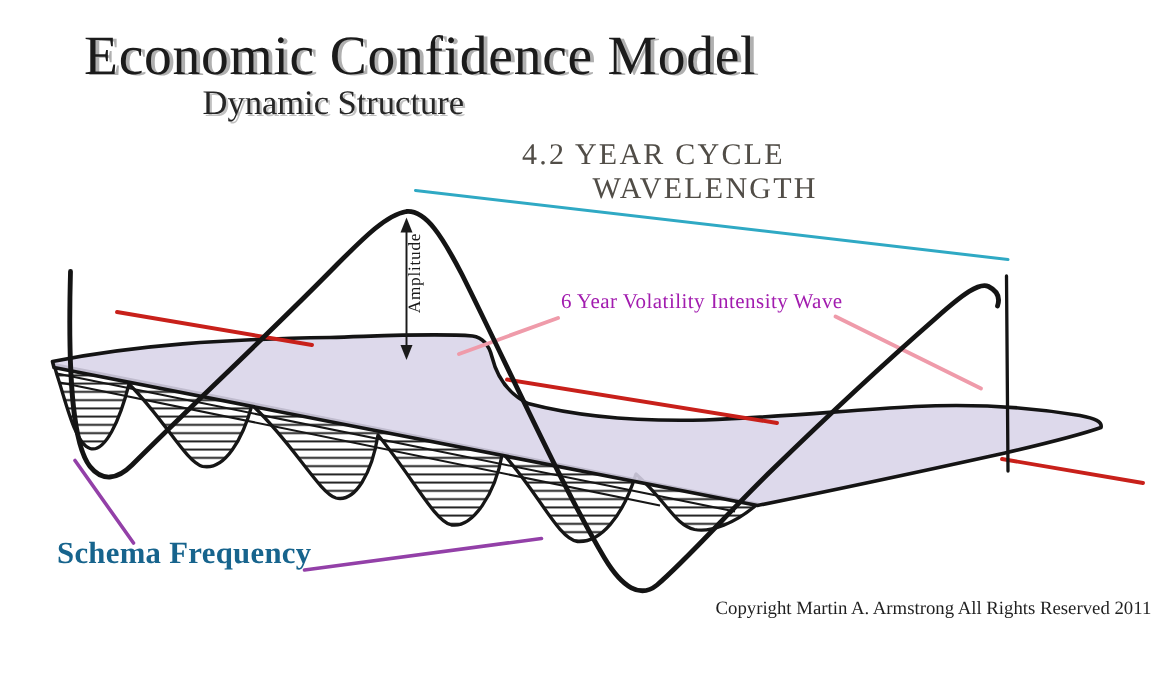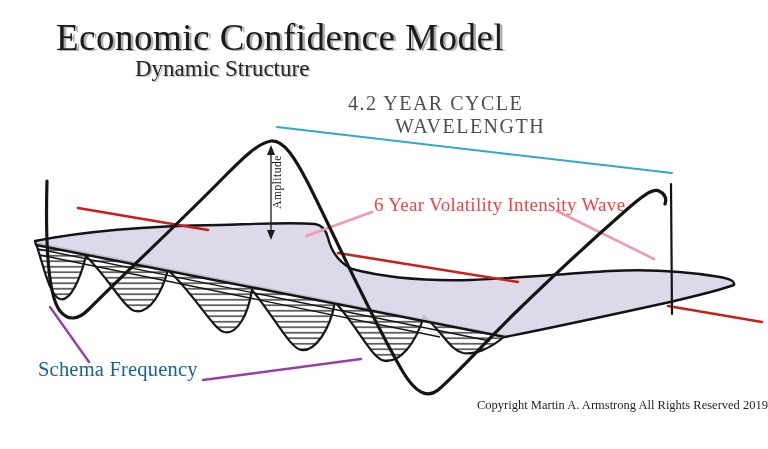--- a/index.html
+++ b/index.html
@@ -15,26 +15,26 @@
     margin-left:12px;
   }
   .subtitle{
     left:87px;top:56px;font-size:23px;color:#262626;
     text-shadow:1.5px 1px 0 rgba(160,160,160,.65);
     margin-left:48px;
   }
   .cycle{font-size:20px;letter-spacing:1.5px;color:#514d47;}
   .cycle.l1{left:348px;top:92px;}
   .cycle.l2{left:395px;top:115px;}
-  .volatility{left:374px;top:194px;font-size:19px;letter-spacing:.3px;color:#ef4444;}
+  .volatility{left:374px;top:194px;font-size:14px;letter-spacing:.3px;color:#a21caf;}
   .amplitude{
     left:229px;top:176px;width:96px;text-align:center;font-size:11.5px;color:#1a1a1a;
     transform:rotate(-90deg);transform-origin:center center;letter-spacing:.5px;
   }
-  .schema{left:38px;top:358px;font-size:20.5px;font-weight:normal;color:#17648d;letter-spacing:.2px;}
+  .schema{left:38px;top:358px;font-size:20.5px;font-weight:bold;color:#17648d;letter-spacing:.2px;}
   .copyright{left:477px;top:398px;font-size:12.5px;color:#1f1f1f;}
 </style>
 </head>
 <body>
 
 <div id="stage">
 
   <svg width="768" height="449" viewBox="0 0 768 449">
     <defs>
       <pattern id="hatch" width="6" height="5.5" patternUnits="userSpaceOnUse">
@@ -114,14 +114,14 @@
 
   <div class="txt cycle l1">4.2 YEAR CYCLE</div>
   <div class="txt cycle l2">WAVELENGTH</div>
 
   <div class="txt volatility">6 Year Volatility Intensity Wave</div>
 
   <div class="txt amplitude">Amplitude</div>
 
   <div class="txt schema">Schema Frequency</div>
 
-  <div class="txt copyright">Copyright Martin A. Armstrong All Rights Reserved 2019</div>
+  <div class="txt copyright">Copyright Martin A. Armstrong All Rights Reserved 2011</div>
 </div>
 
 </body></html>

